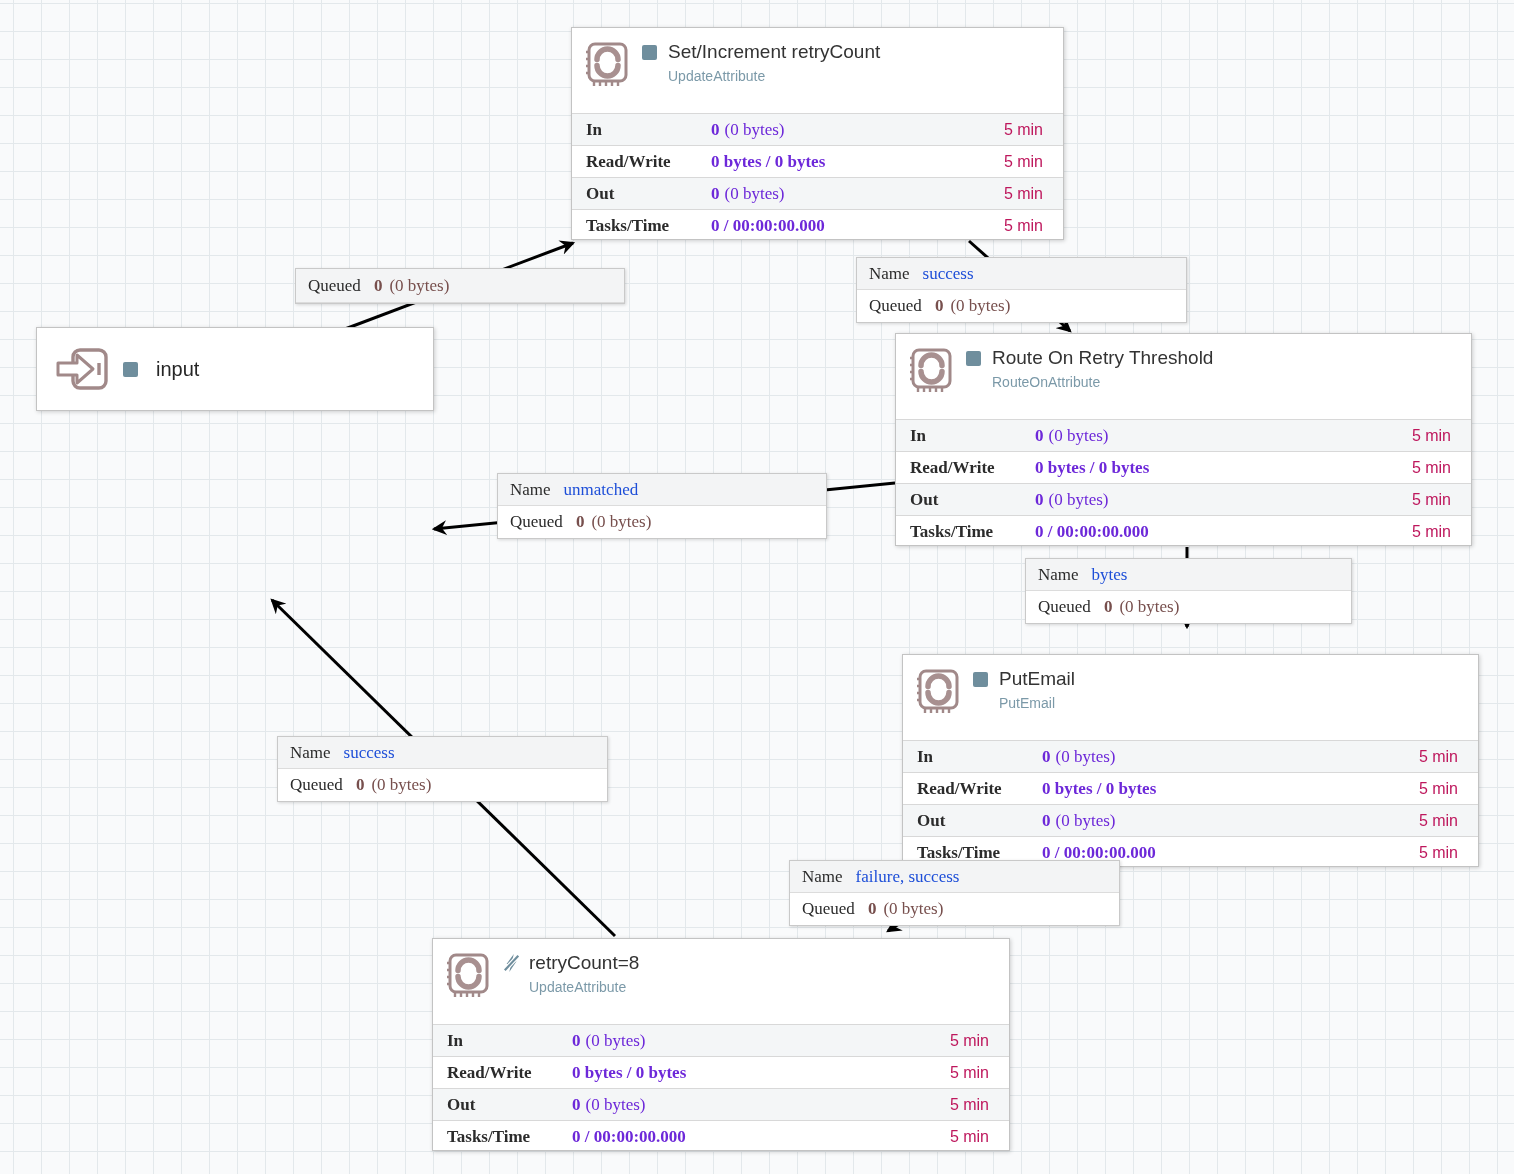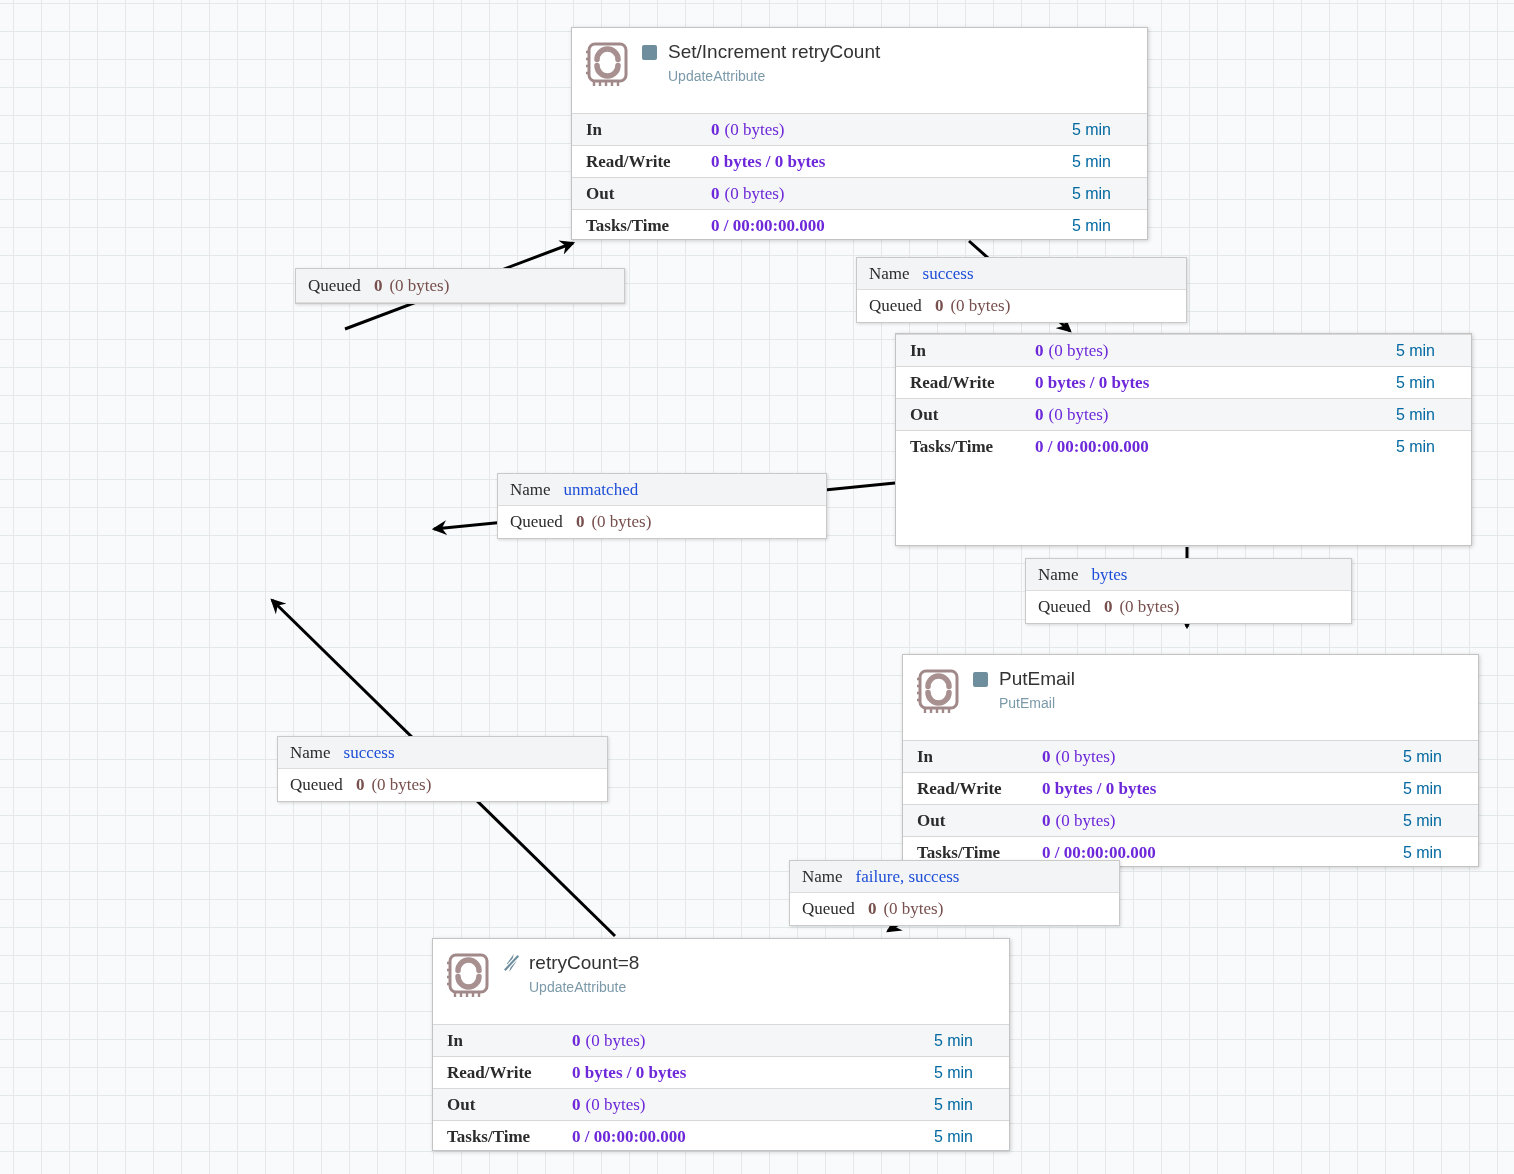--- a/index.html
+++ b/index.html
@@ -32,22 +32,22 @@
     display:flex; align-items:center; height:32px; box-sizing:border-box;
     border-top:1px solid #d8d8d8;
     font-family:"Liberation Serif", serif; font-size:17px; color:#2b2b2b;
   }
   .stat-row.odd { background:#f4f6f7; }
   .stat-label { width:125px; padding-left:14px; flex:0 0 auto;font-weight:bold; }
   .stat-value { flex:1 1 auto; color:#6d28d9; white-space:nowrap; }
   .stat-value b { font-weight:bold; }
   .stat-value .rest { margin-left:5px; }
   .stat-window {
-    flex:0 0 auto; padding-right:36px; text-align:right;
-    font-family:"Liberation Sans", sans-serif; font-size:16px; color:#0369a1;
+    flex:0 0 auto; padding-right:20px; text-align:right;
+    font-family:"Liberation Sans", sans-serif; font-size:16px; color:#be185d;
   }
   
   .port { display:flex; align-items:center; padding-left:18px; }
   .port-icon { width:54px; height:44px; flex:0 0 auto; }
   .port .state-square { margin-left:14px; }
   .port-name { font-size:20px; color:#262626; margin-left:18px; }
   
   .conn-label {
     position:absolute; z-index:3; background:#fff; box-sizing:border-box;
     border:1px solid #c9c9c9; box-shadow:1px 1px 3px rgba(0,0,0,0.15);
@@ -72,21 +72,21 @@
       </marker>
     </defs>
     <line x1="345" y1="329" x2="573" y2="243" stroke="#000" stroke-width="3" marker-end="url(#arrow)"></line>
     <line x1="969" y1="241" x2="1070" y2="331" stroke="#000" stroke-width="3" marker-end="url(#arrow)"></line>
     <line x1="895" y1="483" x2="434" y2="529" stroke="#000" stroke-width="3" marker-end="url(#arrow)"></line>
     <line x1="1187" y1="547" x2="1187" y2="627" stroke="#000" stroke-width="3" marker-end="url(#arrow)"></line>
     <line x1="615" y1="936" x2="272" y2="600" stroke="#000" stroke-width="3" marker-end="url(#arrow)"></line>
     <line x1="1021" y1="846" x2="888" y2="931" stroke="#000" stroke-width="3" marker-end="url(#arrow)"></line>
   </svg>
 
-  <div class="node" style="left:571px;top:27px;width:577px;height:213px">
+  <div class="node" style="left:571px;top:27px;width:493px;height:213px">
     <div class="proc-header">
       <svg class="proc-icon" viewBox="0 0 50 50">
         <path d="M4 12 h4 M4 19 h4 M4 26 h4 M4 33 h4" stroke="#a18989" stroke-width="2.4" fill="none"></path>
         <path d="M12 41 v5 M18 41 v5 M24 41 v5 M30 41 v5 M36 41 v5" stroke="#a18989" stroke-width="2.4" fill="none"></path>
         <rect x="7" y="4" width="37" height="37" rx="6" fill="#fff" stroke="#a18989" stroke-width="3"></rect>
         <path d="M15 19.5 A10.5 10.5 0 0 1 36 19.5" stroke="#a89090" stroke-width="5.5" fill="none" stroke-linecap="round"></path>
         <path d="M36 25.5 A10.5 10.5 0 0 1 15 25.5" stroke="#a89090" stroke-width="5.5" fill="none" stroke-linecap="round"></path>
       </svg>
       <div class="proc-titles">
         <div class="title-row">
@@ -111,23 +111,48 @@
       <span class="stat-value"><b>0</b><span class="rest">(0 bytes)</span></span>
       <span class="stat-window">5 min</span>
     </div>
     <div class="stat-row">
       <span class="stat-label">Tasks/Time</span>
       <span class="stat-value"><b>0 / 00:00:00.000</b><span class="rest"></span></span>
       <span class="stat-window">5 min</span>
     </div>
   </div>
 
+  <div class="node port" style="left:36px;top:327px;width:398px;height:84px">
+    <svg class="port-icon" viewBox="0 0 54 44">
+      <rect x="18" y="3" width="33" height="38" rx="7" fill="none" stroke="#a18989" stroke-width="3.4"></rect>
+      <polygon points="3,16 22,16 22,8 38,22 22,36 22,28 3,28" fill="#fff" stroke="#a18989" stroke-width="3" stroke-linejoin="round"></polygon>
+      <line x1="44" y1="16" x2="44" y2="28" stroke="#a18989" stroke-width="3.4"></line>
+    </svg>
+    <span class="state-square"></span>
+    <span class="port-name">input</span>
+  </div>
 
 
   <div class="node" style="left:895px;top:333px;width:577px;height:213px">
+    <div class="proc-header">
+      <svg class="proc-icon" viewBox="0 0 50 50">
+        <path d="M4 12 h4 M4 19 h4 M4 26 h4 M4 33 h4" stroke="#a18989" stroke-width="2.4" fill="none"></path>
+        <path d="M12 41 v5 M18 41 v5 M24 41 v5 M30 41 v5 M36 41 v5" stroke="#a18989" stroke-width="2.4" fill="none"></path>
+        <rect x="7" y="4" width="37" height="37" rx="6" fill="#fff" stroke="#a18989" stroke-width="3"></rect>
+        <path d="M15 19.5 A10.5 10.5 0 0 1 36 19.5" stroke="#a89090" stroke-width="5.5" fill="none" stroke-linecap="round"></path>
+        <path d="M36 25.5 A10.5 10.5 0 0 1 15 25.5" stroke="#a89090" stroke-width="5.5" fill="none" stroke-linecap="round"></path>
+      </svg>
+      <div class="proc-titles">
+        <div class="title-row">
+          <span class="state-square"></span>
+          <span class="proc-title">Route On Retry Threshold</span>
+        </div>
+        <div class="proc-type">RouteOnAttribute</div>
+      </div>
+    </div>
     <div class="stat-row odd">
       <span class="stat-label">In</span>
       <span class="stat-value"><b>0</b><span class="rest">(0 bytes)</span></span>
       <span class="stat-window">5 min</span>
     </div>
     <div class="stat-row">
       <span class="stat-label">Read/Write</span>
       <span class="stat-value"><b>0 bytes / 0 bytes</b><span class="rest"></span></span>
       <span class="stat-window">5 min</span>
     </div>

